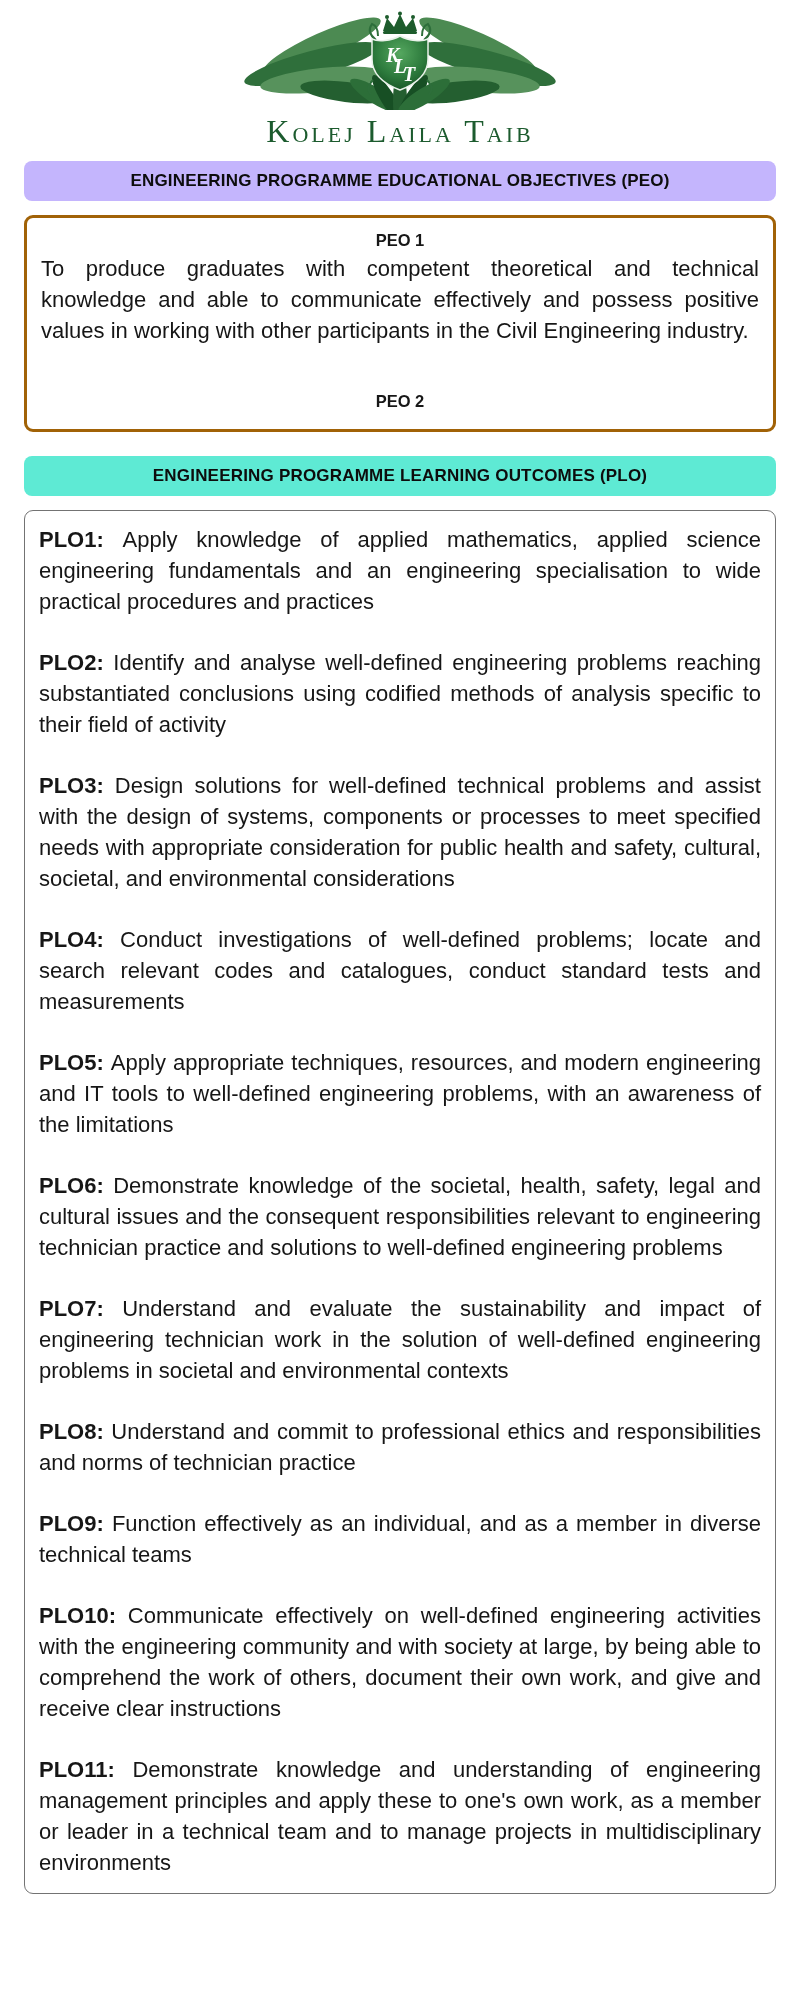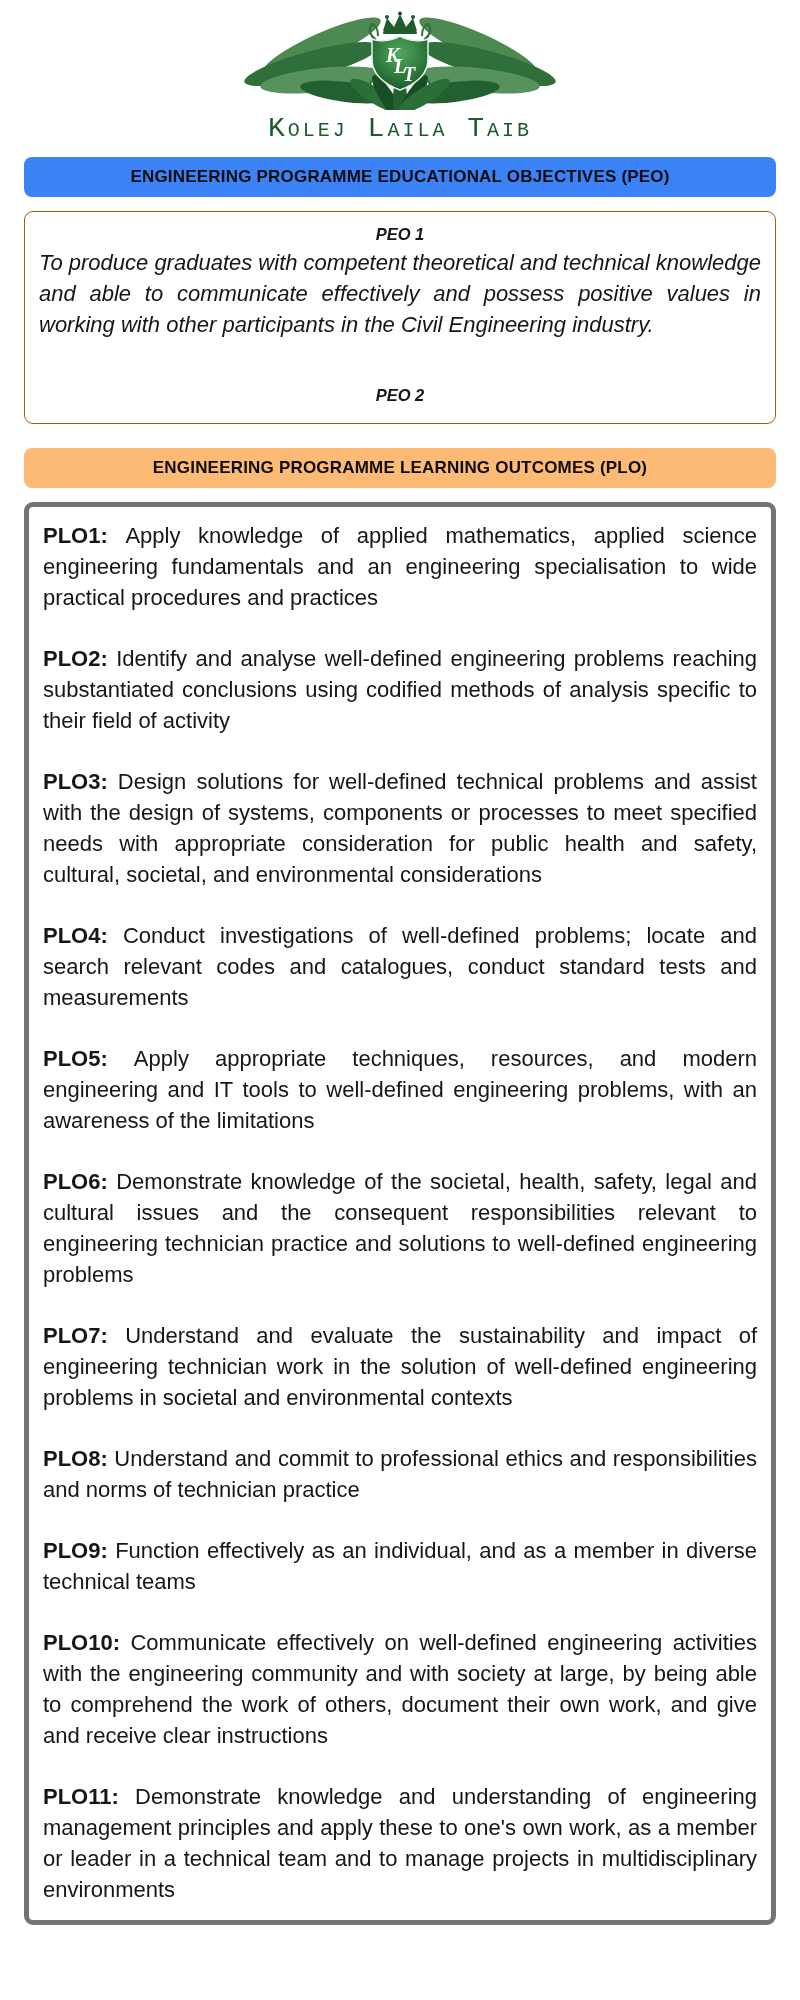--- a/index.html
+++ b/index.html
@@ -9,48 +9,48 @@
     min-height: 2000px;
     margin: 0 auto;
     font-family: "Liberation Sans", sans-serif;
     color: #171717;
   }
   .logo-wrap {
     padding-top: 10px;
     text-align: center;
   }
   .logo-name {
-    font-family: Liberation Mono, monospace;
+    font-family: Liberation Serif, serif;
     font-variant: small-caps;
     letter-spacing: 3px;
-    font-size: 28px;
+    font-size: 32px;
     color: #1c5b2e;
     margin-top: 0px;
     line-height: 1.1;
   }
   .band {
     margin: 0 24px;
     border-radius: 8px;
     padding: 10px 8px;
     text-align: center;
     font-weight: 700;
     font-size: 17px;
     letter-spacing: 0.2px;
     color: #0d0d0d;
   }
-  .band-peo { background: #3b82f6; margin-top: 12px; }
-  .band-plo { background: #fdba74; margin-top: 24px; }
+  .band-peo { background: #c4b5fd; margin-top: 12px; }
+  .band-plo { background: #5eead4; margin-top: 24px; }
   .panel {
     margin: 14px 24px 0 24px;
     border-radius: 9px;
     background: #ffffff;
     padding: 13px 14px 15px 14px;
   }
-  .panel-peo { border: 1px solid #a16207; font-style: italic; }
-  .panel-plo { border: 5px solid #737373; }
+  .panel-peo { border: 3px solid #a16207; }
+  .panel-plo { border: 1px solid #737373; }
   .peo-item + .peo-item { margin-top: 46px; }
   .peo-title {
     text-align: center;
     font-weight: 700;
     font-size: 16.5px;
     margin-bottom: 3px;
   }
   .para {
     text-align: justify;
     font-size: 22px;

